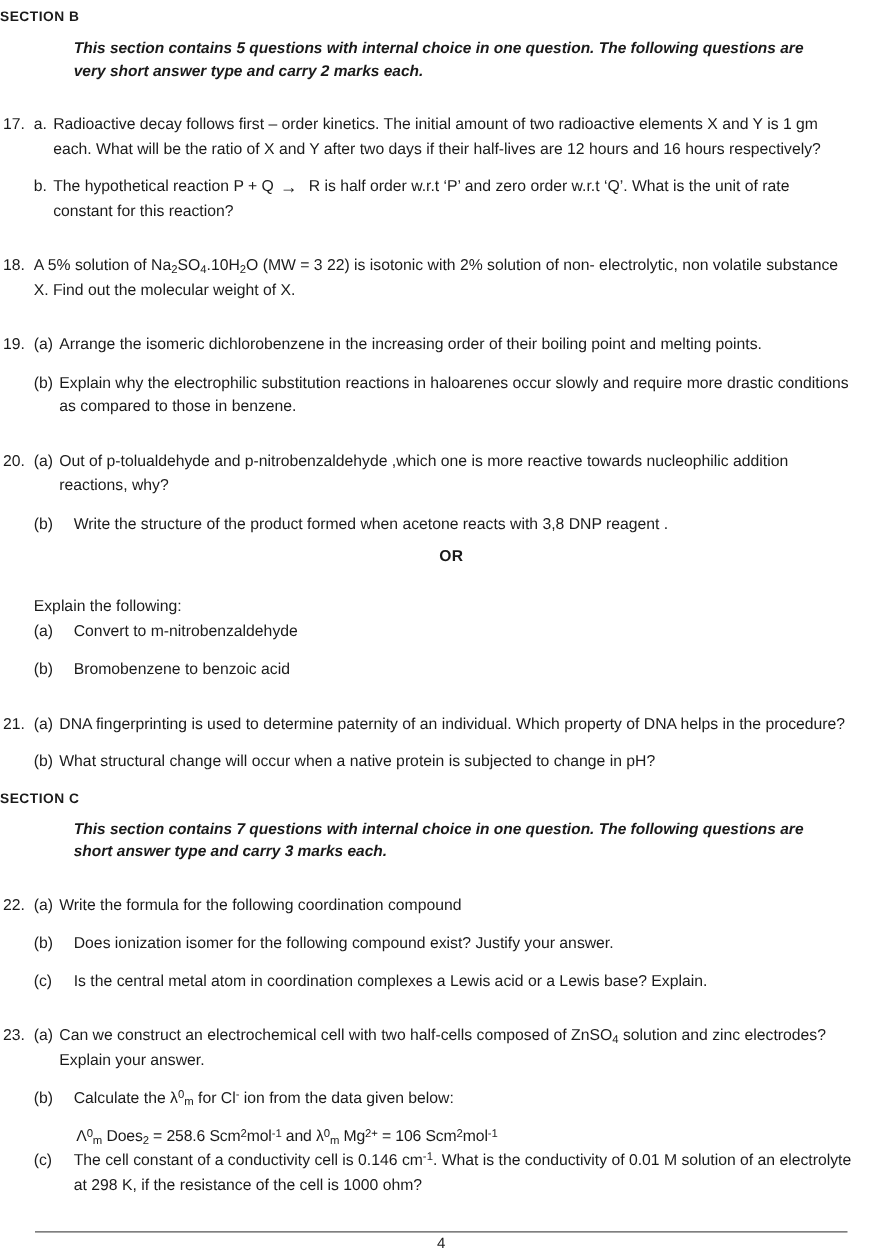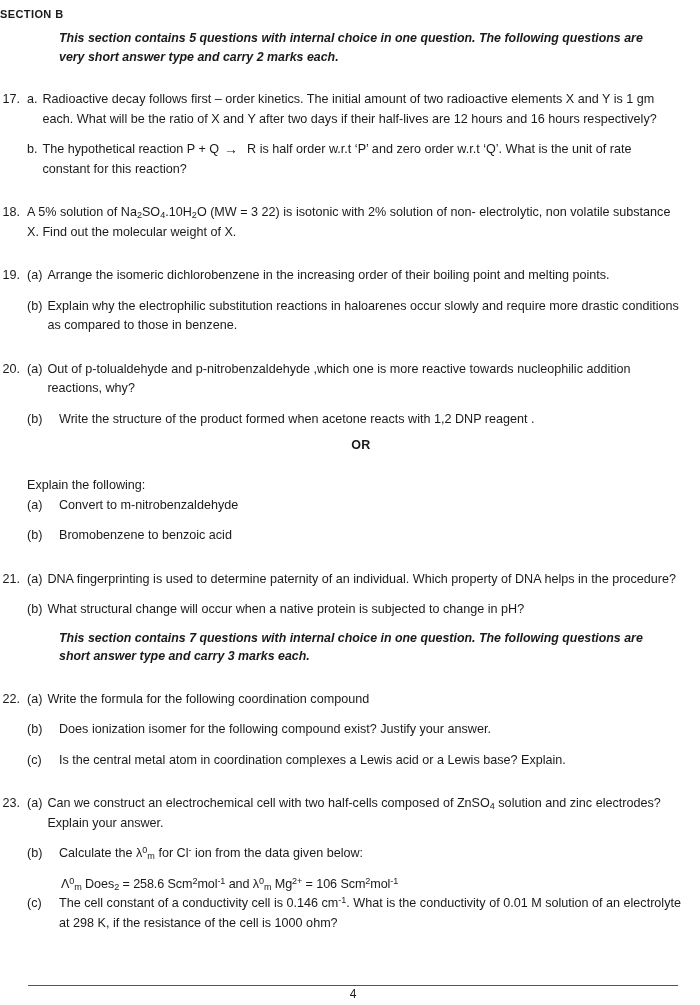--- a/index.html
+++ b/index.html
@@ -178,21 +178,21 @@
 
   <div class="q">
     <div class="q-num">20.</div>
     <div class="q-body">
       <div class="part">
         <span class="part-label">(a)</span>
         <span class="part-text">Out of p-tolualdehyde and p-nitrobenzaldehyde ,which one is more reactive towards nucleophilic addition reactions, why?</span>
       </div>
       <div class="part">
         <span class="part-label wide">(b)</span>
-        <span class="part-text">Write the structure of the product formed when acetone reacts with 1,2 DNP reagent .</span>
+        <span class="part-text">Write the structure of the product formed when acetone reacts with 3,8 DNP reagent .</span>
       </div>
     </div>
   </div>
 
   <div class="or-line">OR</div>
 
   <div class="q">
     <div class="q-num"></div>
     <div class="q-body">
       <div class="plain">Explain the following:</div>
@@ -214,20 +214,21 @@
         <span class="part-label">(a)</span>
         <span class="part-text">DNA fingerprinting is used to determine paternity of an individual. Which property of DNA helps in the procedure?</span>
       </div>
       <div class="part">
         <span class="part-label">(b)</span>
         <span class="part-text">What structural change will occur when a native protein is subjected to change in pH?</span>
       </div>
     </div>
   </div>
 
+  <div class="section-head c-head">SECTION C</div>
 
   <div class="section-note">This section contains 7 questions with internal choice in one question. The following questions are short answer type and carry 3 marks each.</div>
 
   <div class="q">
     <div class="q-num">22.</div>
     <div class="q-body">
       <div class="part">
         <span class="part-label">(a)</span>
         <span class="part-text">Write the formula for the following coordination compound</span>
       </div>

